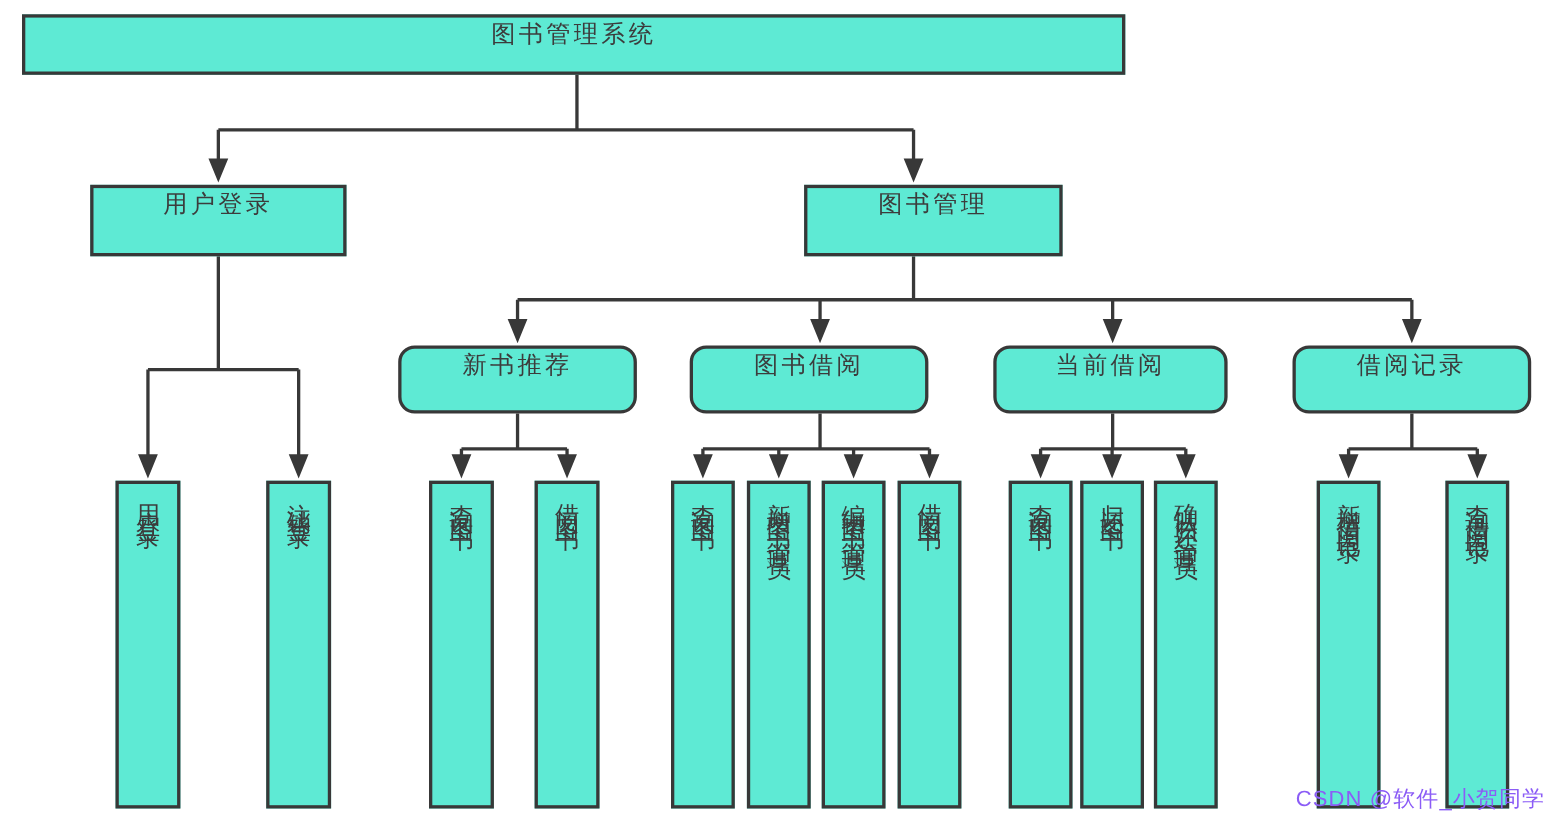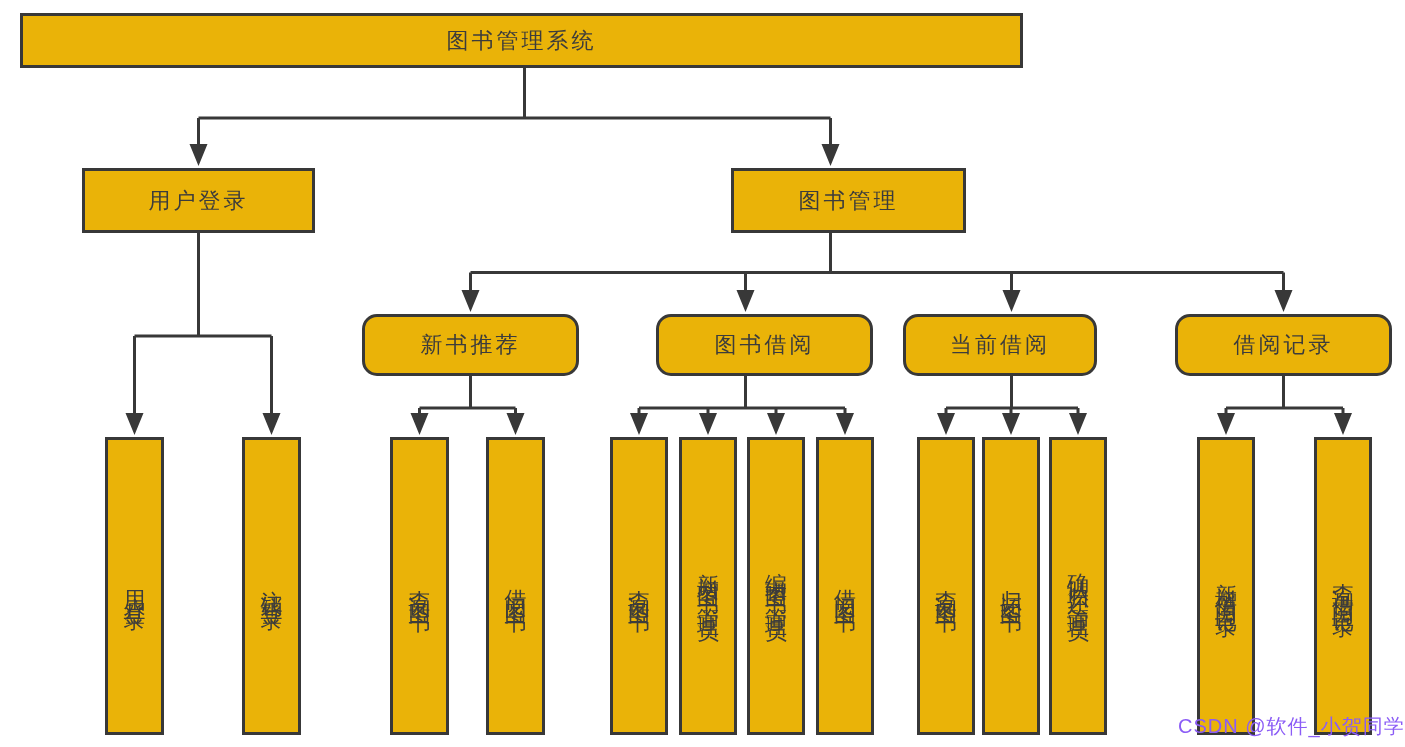--- a/index.html
+++ b/index.html
@@ -11,23 +11,23 @@
     color:#3c3c3c;
     overflow:hidden;
   }
   .connectors {
     position:absolute; left:0; top:0; z-index:1;
   }
   .box {
     position:absolute;
     box-sizing:border-box;
     border:3px solid #383838;
-    background:#eab308;
+    background:#5eead4;
     display:flex;
-    align-items:center;
+    align-items:flex-start;
     justify-content:center;
     z-index:2;
   }
   .h-label {
     font-size:22px;
     letter-spacing:3px;
     white-space:nowrap;
   }
   .leaf {
     top:437px;
@@ -133,24 +133,24 @@
   <div class="box lvl2" style="left:82px; width:233px;">
     <span class="h-label">用户登录</span>
   </div>
   <div class="box lvl2" style="left:713px; width:235px;margin-left:18px;">
     <span class="h-label">图书管理</span>
   </div>
 
   <div class="box lvl3" style="left:362px; width:217px;">
     <span class="h-label">新书推荐</span>
   </div>
-  <div class="box lvl3" style="left:656px; width:217px;">
+  <div class="box lvl3" style="left:627px; width:217px;">
     <span class="h-label">图书借阅</span>
   </div>
-  <div class="box lvl3" style="left:903px; width:194px;">
+  <div class="box lvl3" style="left:903px; width:213px;">
     <span class="h-label">当前借阅</span>
   </div>
   <div class="box lvl3" style="left:1175px; width:217px;">
     <span class="h-label">借阅记录</span>
   </div>
 
   <div class="box leaf" style="left:105px; width:59px;">
     <span class="vtext">用户登录</span>
   </div>
   <div class="box leaf" style="left:242px; width:59px;">

